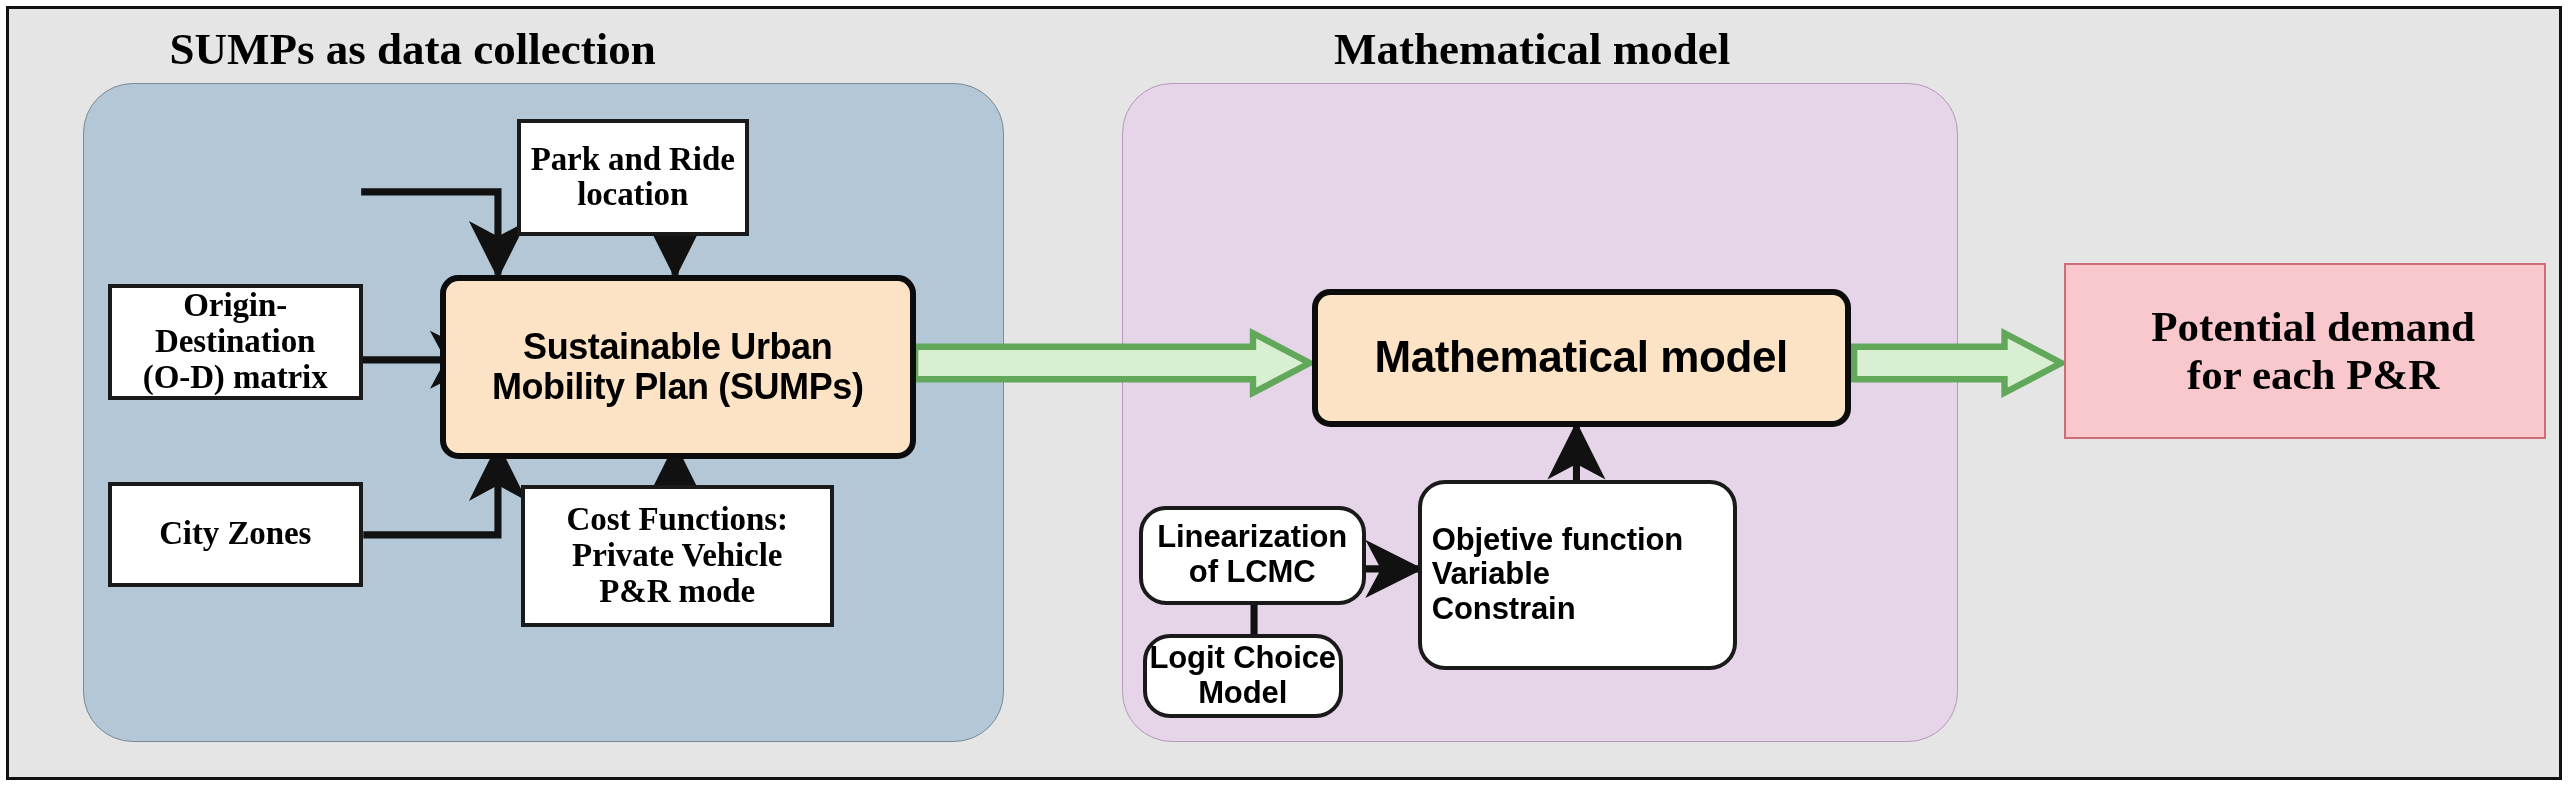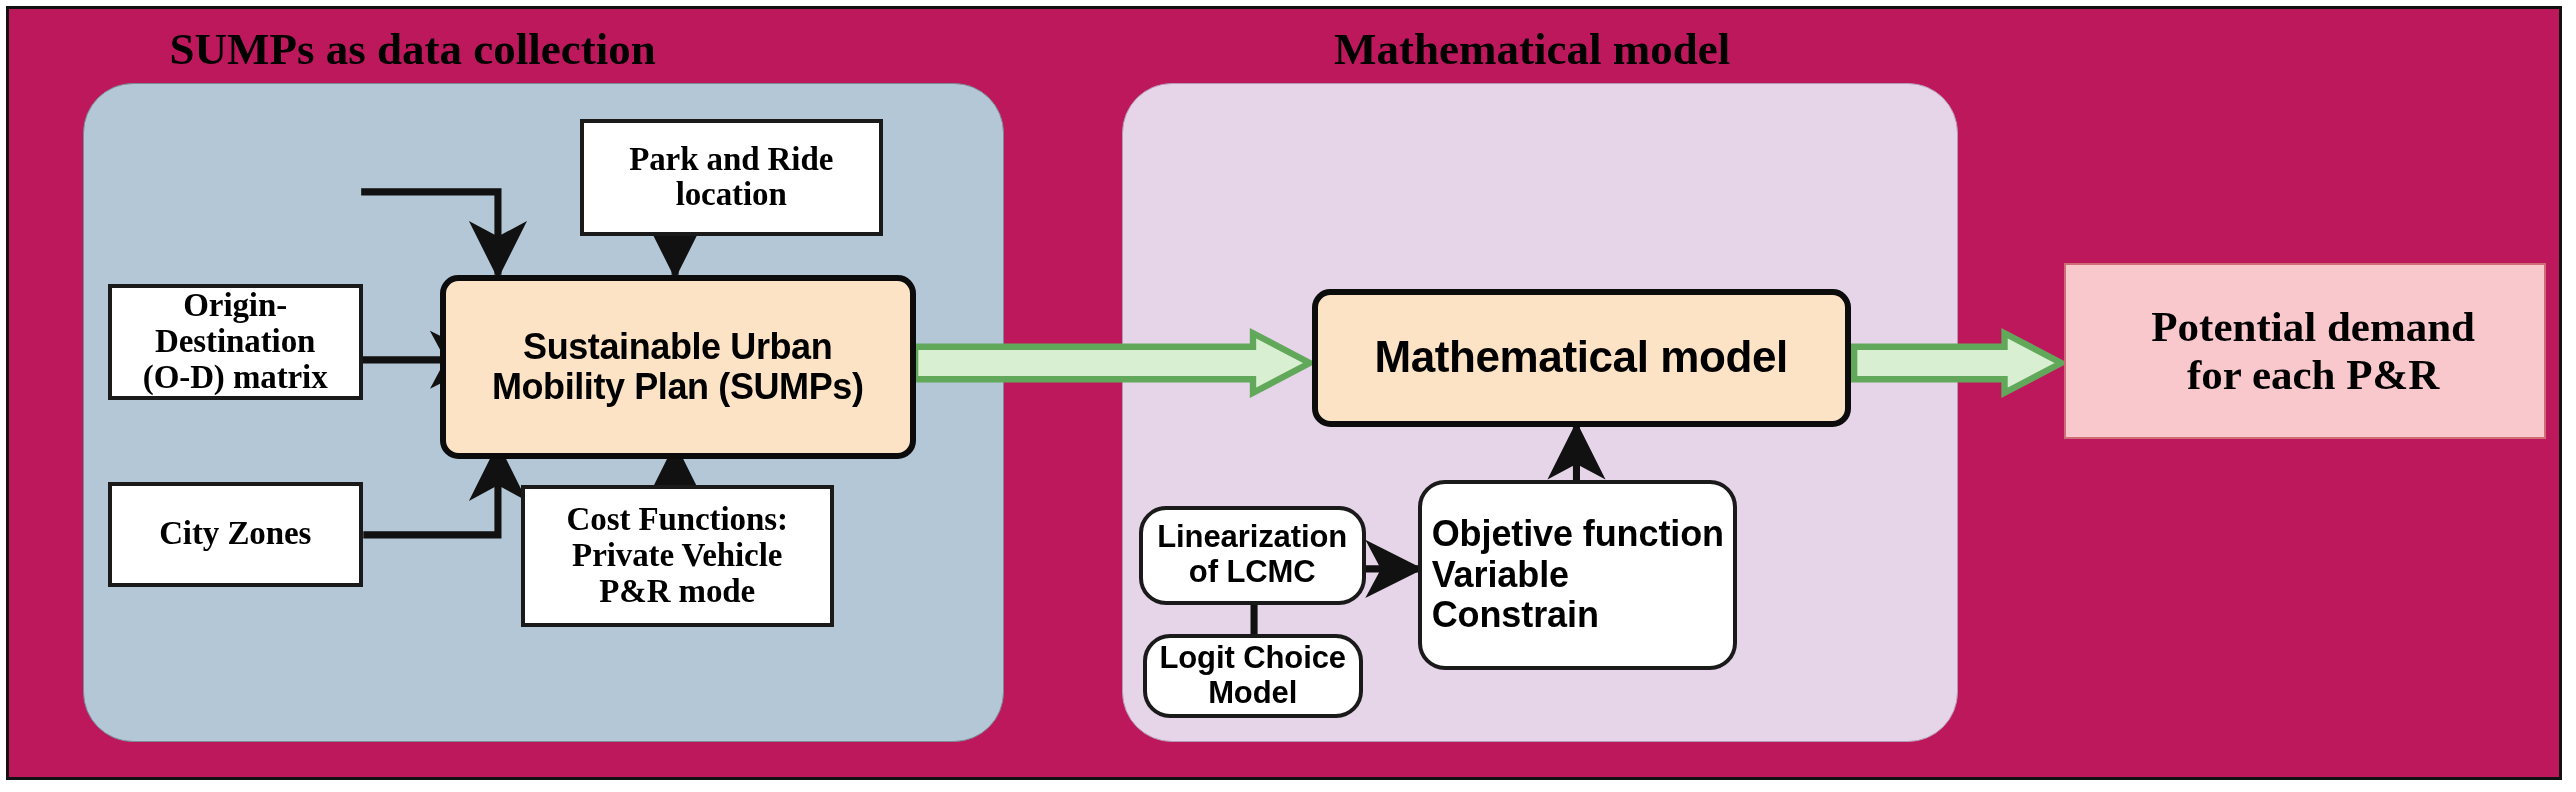--- a/index.html
+++ b/index.html
@@ -2,21 +2,21 @@
 <html style="font-size:11.3px"><head>
 <meta charset="utf-8">
 <style>
   html,body{margin:0;padding:0;background:#ffffff;}
   body{width:2576px;height:792px;font-family:"Liberation Serif",serif;}
 
   #frame{
     position:absolute;left:5.7px;top:5.7px;
     width:2556px;height:774px;
     border:3.5px solid #111111;
-    background:#be185d;
+    background:#e5e5e5;
     box-sizing:border-box;
   }
 
   .panel-title{
     position:absolute;
     font-family:"Liberation Serif",serif;
     font-weight:bold;
     color:#000000;
     white-space:nowrap;
     text-align:center;
@@ -132,39 +132,39 @@
     <path d="M3,22 L215,22 L215,3 L295,45 L215,87 L215,68 L3,68 Z" fill="#d9efd2" stroke="#62a85a" stroke-width="9" stroke-linejoin="miter"></path>
   </svg>
 
 
   <div class="box" style="left:99px;top:275px;width:255px;height:116px;font-size:33px;white-space:pre-line;">Origin-
 Destination
 (O-D) matrix</div>
 
   <div class="box" style="left:99px;top:473px;width:255px;height:105px;font-size:33px;white-space:pre-line;">City Zones</div>
 
-  <div class="box" style="left:571px;top:110px;width:303px;height:117px;font-size:33px;white-space:pre-line;">Park and Ride
+  <div class="box" style="left:508px;top:110px;width:232px;height:117px;font-size:33px;white-space:pre-line;">Park and Ride
 location</div>
 
   <div class="box" style="left:512px;top:476px;width:313px;height:142px;font-size:33px;white-space:pre-line;">Cost Functions:
 Private Vehicle
 P&amp;R mode</div>
 
   <div class="rbox" style="left:431px;top:266px;width:476px;height:184px;font-size:36px;white-space:pre-line;">Sustainable Urban
 Mobility Plan (SUMPs)</div>
 
   <div class="rbox" style="left:1303px;top:280px;width:539px;height:138px;font-size:44px;white-space:pre-line;">Mathematical model</div>
 
   <div class="box sans" style="left:1130px;top:497px;width:227px;height:99px;font-size:31px;white-space:pre-line;">Linearization
 of LCMC</div>
 
-  <div class="box sans" style="left:1134px;top:625px;width:220px;height:84px;font-size:31px;white-space:pre-line;">Logit Choice
+  <div class="box sans" style="left:1134px;top:625px;width:200px;height:84px;font-size:31px;white-space:pre-line;">Logit Choice
 Model</div>
 
-  <div class="box sans leftal" style="left:1409px;top:471px;width:319px;height:190px;font-size:36px;white-space:pre-line;">Objetive function
+  <div class="box sans leftal" style="left:1409px;top:471px;width:319px;height:190px;font-size:31px;white-space:pre-line;">Objetive function
 Variable
 Constrain</div>
 
   <div id="box-demand" style="left:2055px;top:254px;width:482px;height:176px;font-size:43px;white-space:pre-line;">Potential demand
 for each P&amp;R</div>
 
 </div>
 
 
 </body></html>

